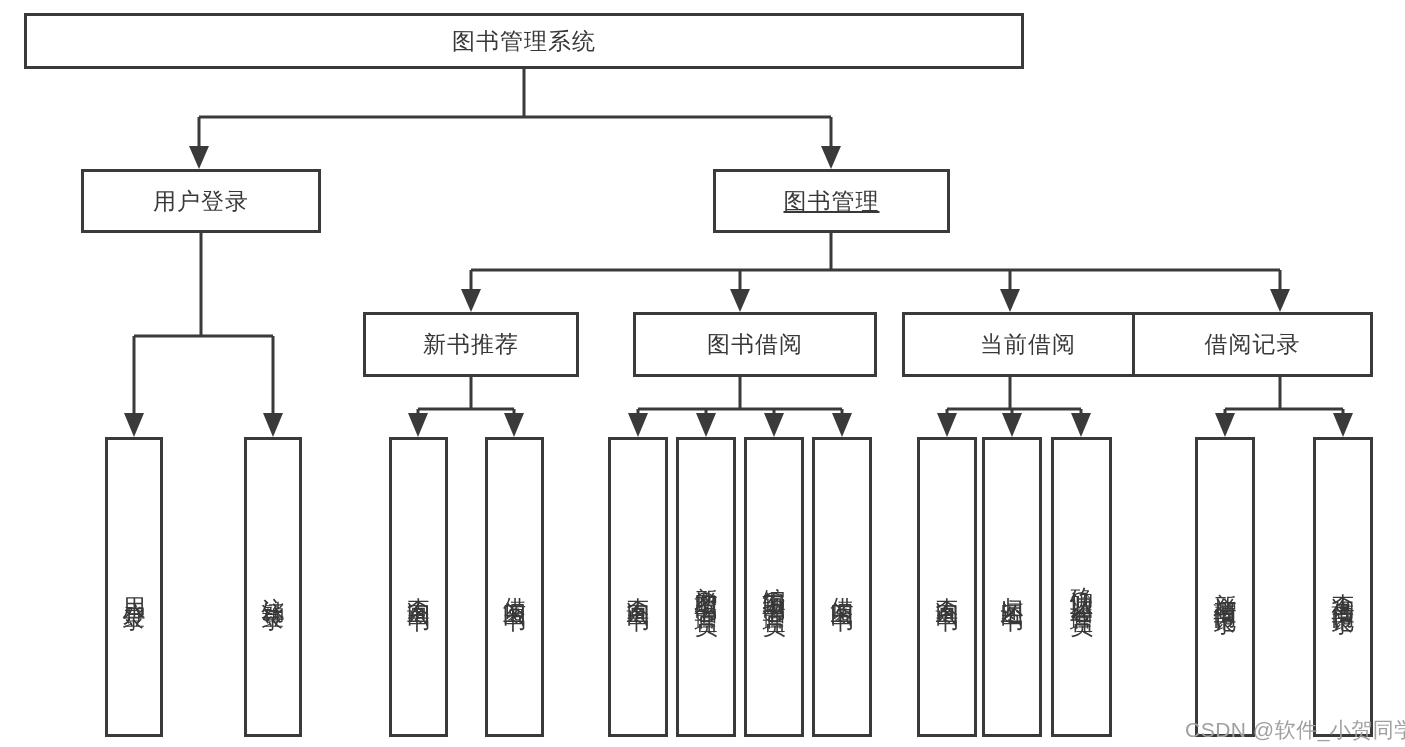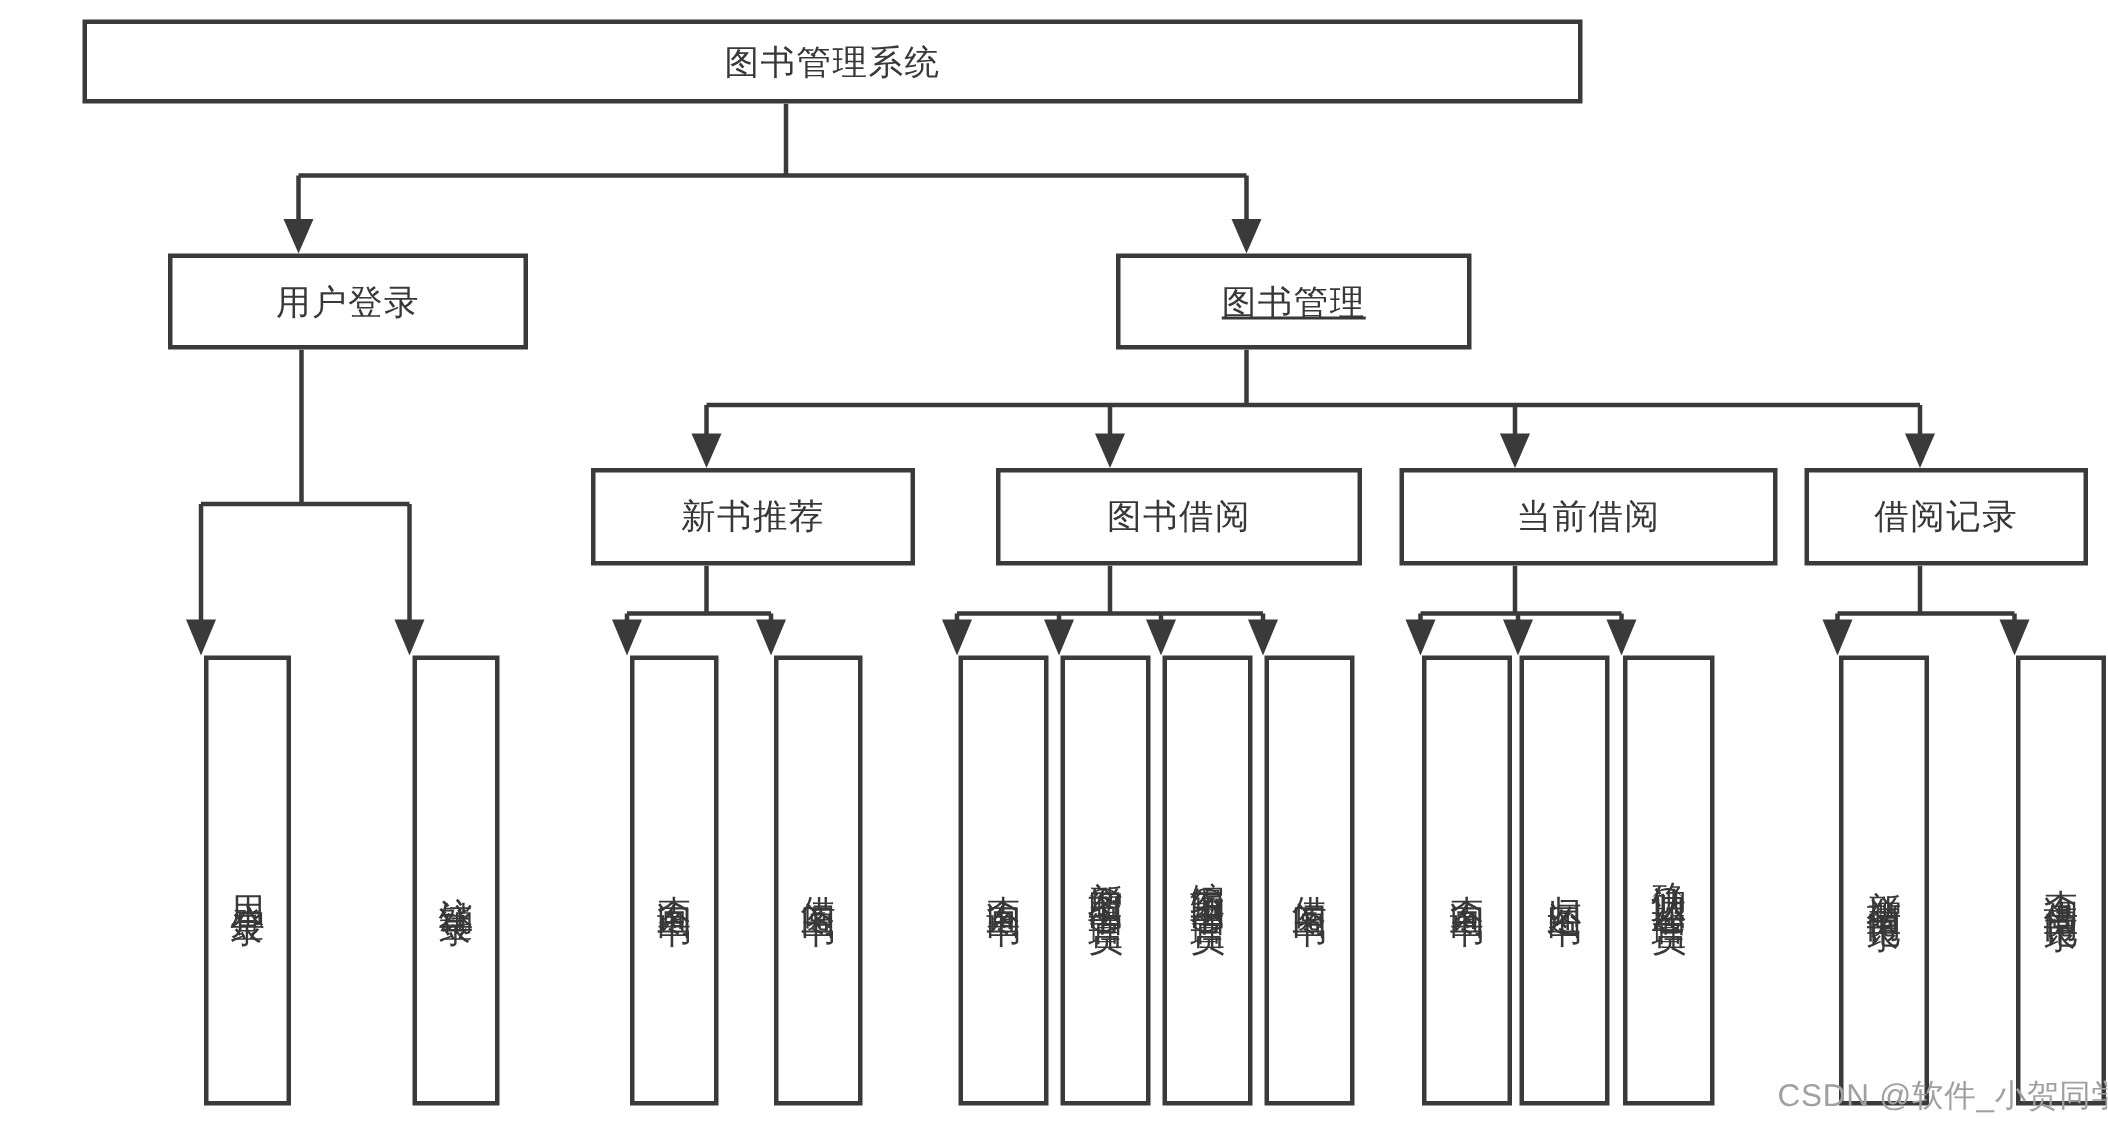--- a/index.html
+++ b/index.html
@@ -29,21 +29,20 @@
   .box {
     position: absolute;
     box-sizing: border-box;
     border: 3px solid #3a3a3a;
     background: #ffffff;
     display: flex;
     align-items: center;
     justify-content: center;
     text-align: center;
     color: #383838;
-    margin-left: 31px;
   }
   .box.h { font-size: 23px; letter-spacing: 1px; }
   .box.v {
     writing-mode: vertical-rl;
     text-orientation: mixed;
     font-size: 23px;
     letter-spacing: 4px;
     line-height: 1;
   }
   .watermark {
@@ -117,21 +116,21 @@
 
   <div class="box h" style="left:363px; top:312px; width:216px; height:65px;">
     <span>新书推荐</span>
   </div>
   <div class="box h" style="left:633px; top:312px; width:244px; height:65px;">
     <span>图书借阅</span>
   </div>
   <div class="box h" style="left:902px; top:312px; width:252px; height:65px;">
     <span>当前借阅</span>
   </div>
-  <div class="box h" style="left:1172px; top:312px; width:189px; height:65px;">
+  <div class="box h" style="left:1132px; top:312px; width:241px; height:65px;">
     <span>借阅记录</span>
   </div>
 
   <div class="box v" style="left:105px; top:437px; width:58px; height:300px;">
     <span>用户登录</span>
   </div>
   <div class="box v" style="left:244px; top:437px; width:58px; height:300px;">
     <span>注销登录</span>
   </div>
 

